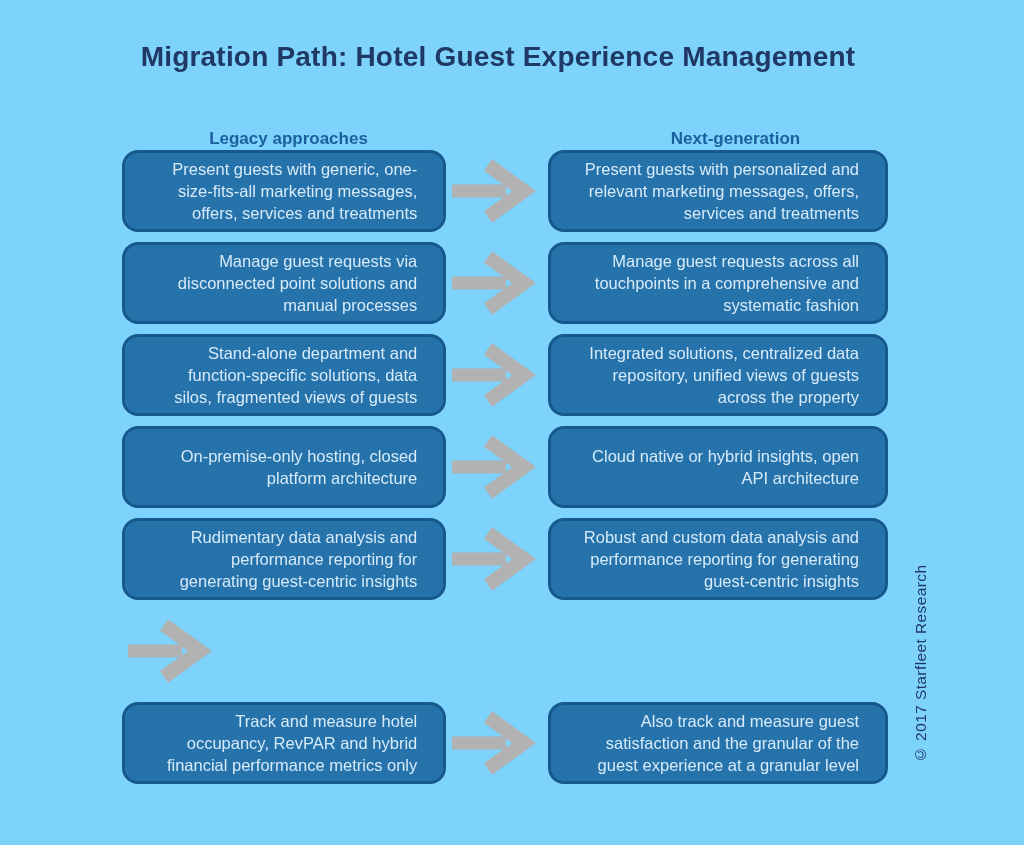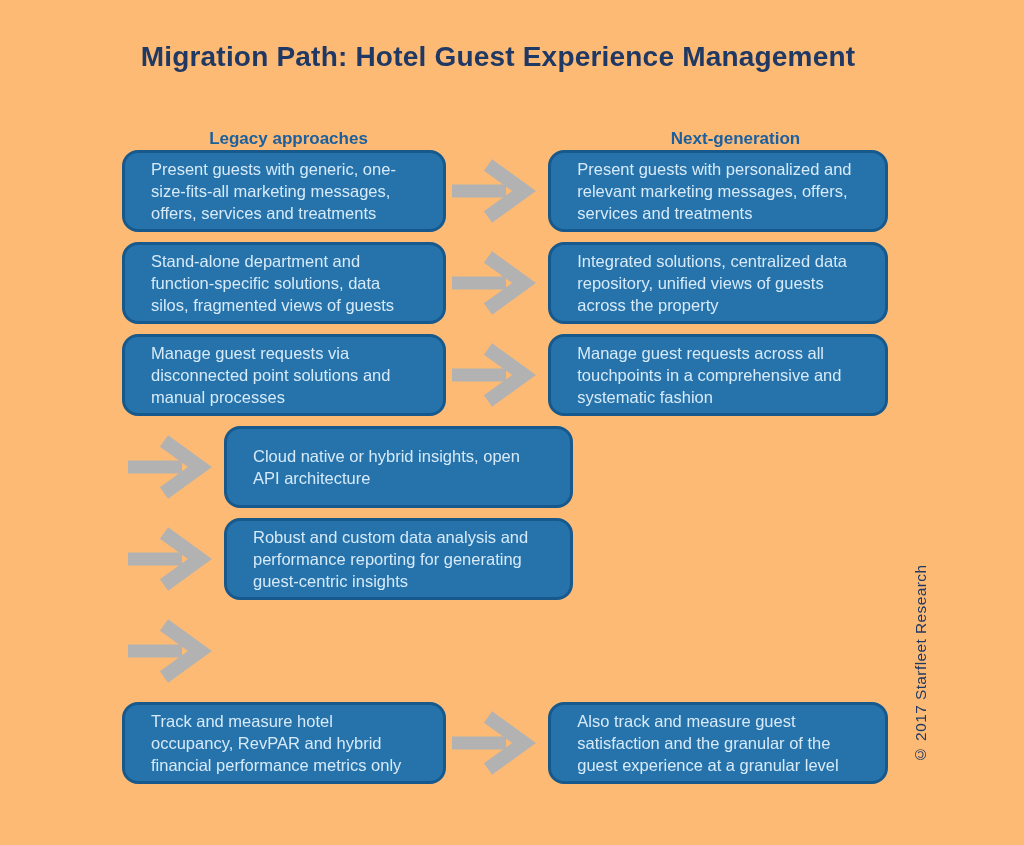--- a/index.html
+++ b/index.html
@@ -5,21 +5,21 @@
   html, body {
     margin: 0;
     padding: 0;
     background: #ffffff;
     font-family: "Liberation Sans", sans-serif;
   }
   .canvas {
     position: relative;
     width: 1024px;
     height: 845px;
-    background: #fdba74;
+    background: #7dd3fc;
     overflow: hidden;
   }
   .title {
     position: absolute;
     top: 41px;
     left: 0;
     width: 996px;
     text-align: center;
     font-size: 28px;
     font-weight: 600;
@@ -55,21 +55,21 @@
     margin-bottom: 10px;
   }
   .box {
     background: #2673AC;
     border: 3px solid #17598C;
     border-radius: 16px;
     color: #D6EAF8;
     display: flex;
     align-items: center;
     justify-content: center;
-    text-align: left;
+    text-align: right;
     font-size: 16.5px;
     line-height: 22px;
     padding: 2px 26px;
     box-sizing: border-box;
   }
   .box.legacy { width: 333px; }
   .box.nextgen { width: 349px; }
   .arrow-zone {
     width: 102px;
     display: flex;
@@ -112,52 +112,54 @@
       <div class="arrow-zone">
         <svg width="102" height="82" viewBox="0 0 102 82">
           <line x1="6" y1="41" x2="60" y2="41" stroke="#B2B2B2" stroke-width="13"></line>
           <polyline points="42,15 78,41 42,67" fill="none" stroke="#B2B2B2" stroke-width="14"></polyline>
         </svg>
       </div>
       <div class="box nextgen">Present guests with personalized and relevant marketing messages, offers, services and treatments</div>
     </div>
 
     <div class="row">
+      <div class="box legacy">Manage guest requests via disconnected point solutions and manual processes</div>
+      <div class="arrow-zone">
+        <svg width="102" height="82" viewBox="0 0 102 82">
+          <line x1="6" y1="41" x2="60" y2="41" stroke="#B2B2B2" stroke-width="13"></line>
+          <polyline points="42,15 78,41 42,67" fill="none" stroke="#B2B2B2" stroke-width="14"></polyline>
+        </svg>
+      </div>
+      <div class="box nextgen">Manage guest requests across all touchpoints in a comprehensive and systematic fashion</div>
+    </div>
+
+    <div class="row">
       <div class="box legacy">Stand-alone department and function-specific solutions, data silos, fragmented views of guests</div>
       <div class="arrow-zone">
         <svg width="102" height="82" viewBox="0 0 102 82">
           <line x1="6" y1="41" x2="60" y2="41" stroke="#B2B2B2" stroke-width="13"></line>
           <polyline points="42,15 78,41 42,67" fill="none" stroke="#B2B2B2" stroke-width="14"></polyline>
         </svg>
       </div>
       <div class="box nextgen">Integrated solutions, centralized data repository, unified views of guests across the property</div>
     </div>
 
     <div class="row">
-      <div class="box legacy">Manage guest requests via disconnected point solutions and manual processes</div>
-      <div class="arrow-zone">
-        <svg width="102" height="82" viewBox="0 0 102 82">
-          <line x1="6" y1="41" x2="60" y2="41" stroke="#B2B2B2" stroke-width="13"></line>
-          <polyline points="42,15 78,41 42,67" fill="none" stroke="#B2B2B2" stroke-width="14"></polyline>
-        </svg>
-      </div>
-      <div class="box nextgen">Manage guest requests across all touchpoints in a comprehensive and systematic fashion</div>
-    </div>
-
-    <div class="row">
+      <div class="box legacy">On-premise-only hosting, closed platform architecture</div>
       <div class="arrow-zone">
         <svg width="102" height="82" viewBox="0 0 102 82">
           <line x1="6" y1="41" x2="60" y2="41" stroke="#B2B2B2" stroke-width="13"></line>
           <polyline points="42,15 78,41 42,67" fill="none" stroke="#B2B2B2" stroke-width="14"></polyline>
         </svg>
       </div>
       <div class="box nextgen">Cloud native or hybrid insights, open API architecture</div>
     </div>
 
     <div class="row">
+      <div class="box legacy">Rudimentary data analysis and performance reporting for generating guest-centric insights</div>
       <div class="arrow-zone">
         <svg width="102" height="82" viewBox="0 0 102 82">
           <line x1="6" y1="41" x2="60" y2="41" stroke="#B2B2B2" stroke-width="13"></line>
           <polyline points="42,15 78,41 42,67" fill="none" stroke="#B2B2B2" stroke-width="14"></polyline>
         </svg>
       </div>
       <div class="box nextgen">Robust and custom data analysis and performance reporting for generating guest-centric insights</div>
     </div>
 
     <div class="row">

